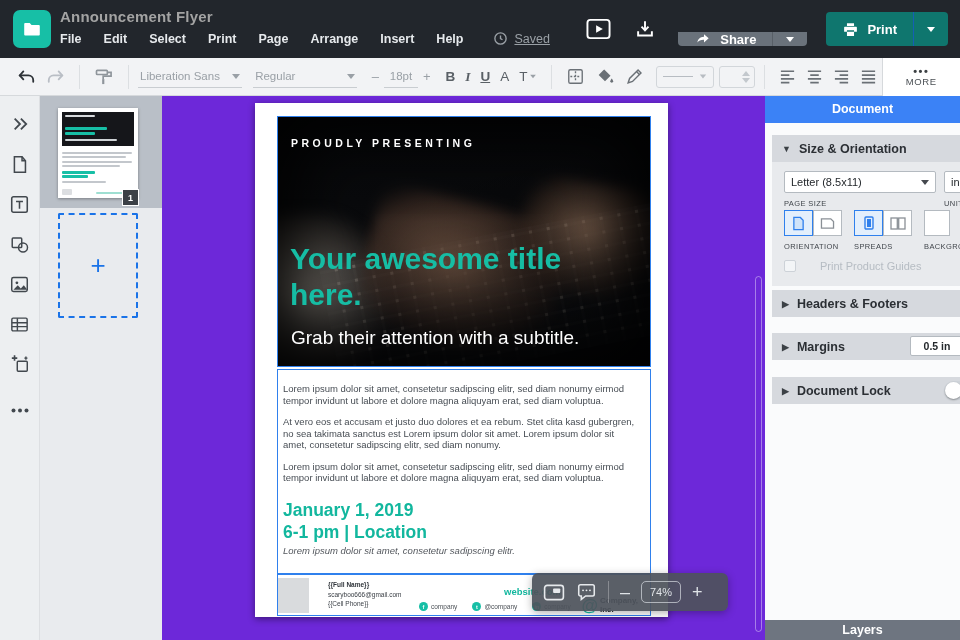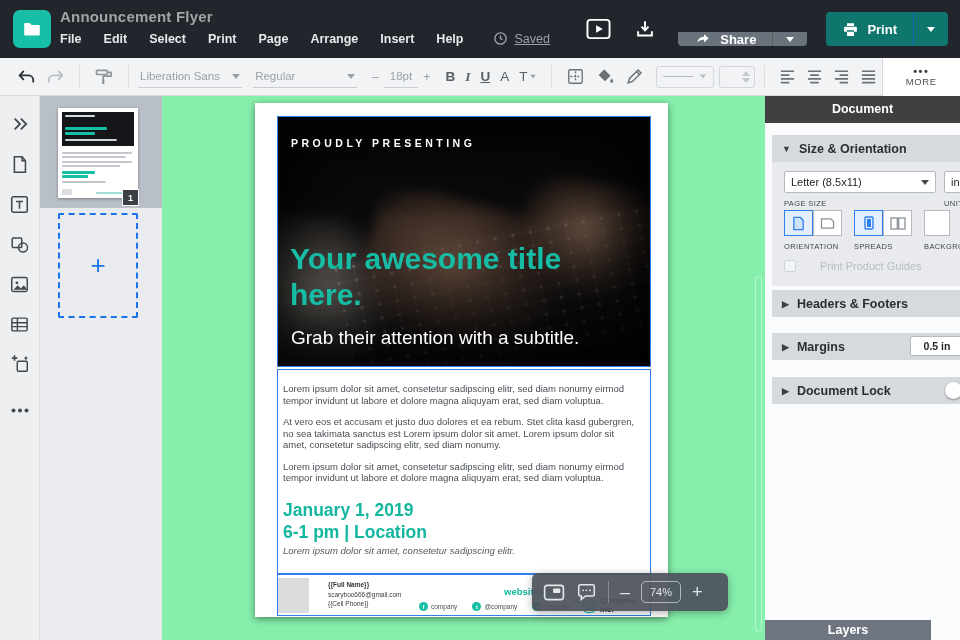--- a/index.html
+++ b/index.html
@@ -47,21 +47,21 @@
   
   .pagespanel { position:absolute; left:40px; top:96px; width:122px; height:544px; background:#e9ebee; }
   .sel-band { position:absolute; left:0; top:0; width:122px; height:112px; background:#b9bfc7; }
   .thumb { position:absolute; left:18px; top:12px; width:80px; height:90px; background:#fff; box-shadow:0 1px 3px rgba(0,0,0,.35); }
   .t-hero { position:absolute; left:4px; top:4px; width:72px; height:34px; background:#15161a; }
   .t-line { position:absolute; border-radius:1px; }
   .t-badge { position:absolute; left:65px; top:82px; width:15px; height:15px; background:#3b4046; color:#fff; font-size:9px; font-weight:bold; display:flex; align-items:center; justify-content:center; box-shadow:0 0 0 1px #fff; }
   .addbox { position:absolute; left:18px; top:117px; width:80px; height:105px; border:2px dashed #1a73e8; border-radius:2px; display:flex; align-items:center; justify-content:center; color:#1a73e8; font-size:26px; font-weight:300; }
 
   
-  .canvas { position:absolute; left:162px; top:96px; width:603px; height:544px; background:#86efac; }
+  .canvas { position:absolute; left:162px; top:96px; width:603px; height:544px; background:#6d28d9; }
   .page { position:absolute; left:93px; top:7px; width:413px; height:514px; background:#fff; box-shadow:0 2px 7px rgba(0,0,0,.45); }
   .sel-frame { box-shadow:0 0 0 1px #2f80ed; }
 
   .hero { position:absolute; left:23px; top:14px; width:372px; height:249px; background:#0b0c0e; overflow:hidden; }
   .hero .art { position:absolute; }
   .kboard { left:50px; top:115px; width:360px; height:130px; transform:rotate(-11deg);
     background:
       repeating-linear-gradient(90deg, rgba(22,24,28,.88) 0 15px, transparent 15px 18px),
       repeating-linear-gradient(0deg, rgba(22,24,28,.88) 0 11px, transparent 11px 14px),
       linear-gradient(#a8a39c,#6f6c68);
@@ -95,38 +95,38 @@
   .canvas-scrollbar { position:absolute; right:3px; top:180px; width:7px; height:356px; border:1px solid rgba(255,255,255,.4); border-radius:4px; }
 
   
   .zoombar { position:absolute; left:370px; top:477px; width:196px; height:38px; background:rgba(77,83,91,.93); border-radius:6px; box-shadow:0 2px 8px rgba(0,0,0,.3); display:flex; align-items:center; padding:0 11px; gap:11px; color:#e6e9ec; z-index:10; }
   .zb-div { width:1px; height:22px; background:rgba(255,255,255,.28); }
   .zb-txtbtn { font-size:18px; line-height:18px; color:#dfe3e7; }
   .zb-pill { width:40px; height:22px; border:1.5px solid rgba(225,229,233,.65); border-radius:5px; font-size:11px; color:#dfe3e7; display:flex; align-items:center; justify-content:center; }
 
   
   .rightpanel { position:absolute; left:765px; top:96px; width:195px; height:544px; background:#fafbfc; overflow:hidden; }
-  .doc-bar { position:absolute; left:0; top:0; width:195px; height:27px; background:#404040; color:#fff; font-size:12.5px; font-weight:bold; text-align:center; line-height:27px; }
+  .doc-bar { position:absolute; left:0; top:0; width:195px; height:27px; background:#3b82f6; color:#fff; font-size:12.5px; font-weight:bold; text-align:center; line-height:27px; }
   .sec-hd { position:absolute; left:7px; width:188px; height:27px; background:#d6d9de; display:flex; align-items:center; padding-left:10px; gap:8px; font-size:12.5px; font-weight:bold; color:#2b2f34; }
   .tri { font-size:9px; color:#3c4146; }
   .so-content { position:absolute; left:7px; top:66px; width:188px; height:124px; background:#e8eaed; }
   .dd { position:absolute; background:#fff; border:1px solid #b4bac0; border-radius:2px; display:flex; align-items:center; font-size:11px; color:#23272b; }
   .dd .caret-down { border-top-color:#45494e; margin-left:auto; margin-right:6px; }
   .microlabel { position:absolute; font-size:7.5px; color:#41464c; letter-spacing:.4px; white-space:nowrap; }
   .seg { position:absolute; top:48px; display:flex; }
   .seg-btn { width:29px; height:26px; display:flex; align-items:center; justify-content:center; background:#fff; border:1px solid #b4bac0; }
   .seg-btn.sel { background:#e3effc; border:1.5px solid #2f80ed; }
   .swatch { position:absolute; left:152px; top:48px; width:26px; height:26px; background:#fff; border:1px solid #b4bac0; }
   .chk-row { position:absolute; left:12px; top:98px; display:flex; align-items:center; gap:24px; }
   .chk { width:12px; height:12px; border:1px solid #cdd2d8; background:#f3f5f7; border-radius:2px; }
   .chk-row span { font-size:11px; color:#b6bcc3; }
   .margin-input { position:absolute; left:138px; top:3px; width:54px; height:20px; background:#fff; border:1px solid #b4bac0; border-radius:2px; font-size:10.5px; color:#23272b; display:flex; align-items:center; justify-content:center; }
   .toggle { position:absolute; left:172px; top:4px; width:40px; height:19px; background:#ced3d9; border-radius:10px; }
   .toggle .knob { position:absolute; left:1px; top:1px; width:17px; height:17px; background:#fff; border-radius:50%; box-shadow:0 1px 2px rgba(0,0,0,.35); }
-  .layers-bar { position:absolute; left:0; top:524px; width:166px; height:20px; background:#6e7580; color:#fff; font-size:12.5px; font-weight:bold; text-align:center; line-height:20px; }
+  .layers-bar { position:absolute; left:0; top:524px; width:195px; height:20px; background:#6e7580; color:#fff; font-size:12.5px; font-weight:bold; text-align:center; line-height:20px; }
 
   svg { display:block; }
 </style>
 </head>
 <body>
 
 <div id="app">
 
   <header class="topbar">
     <div class="logo">

